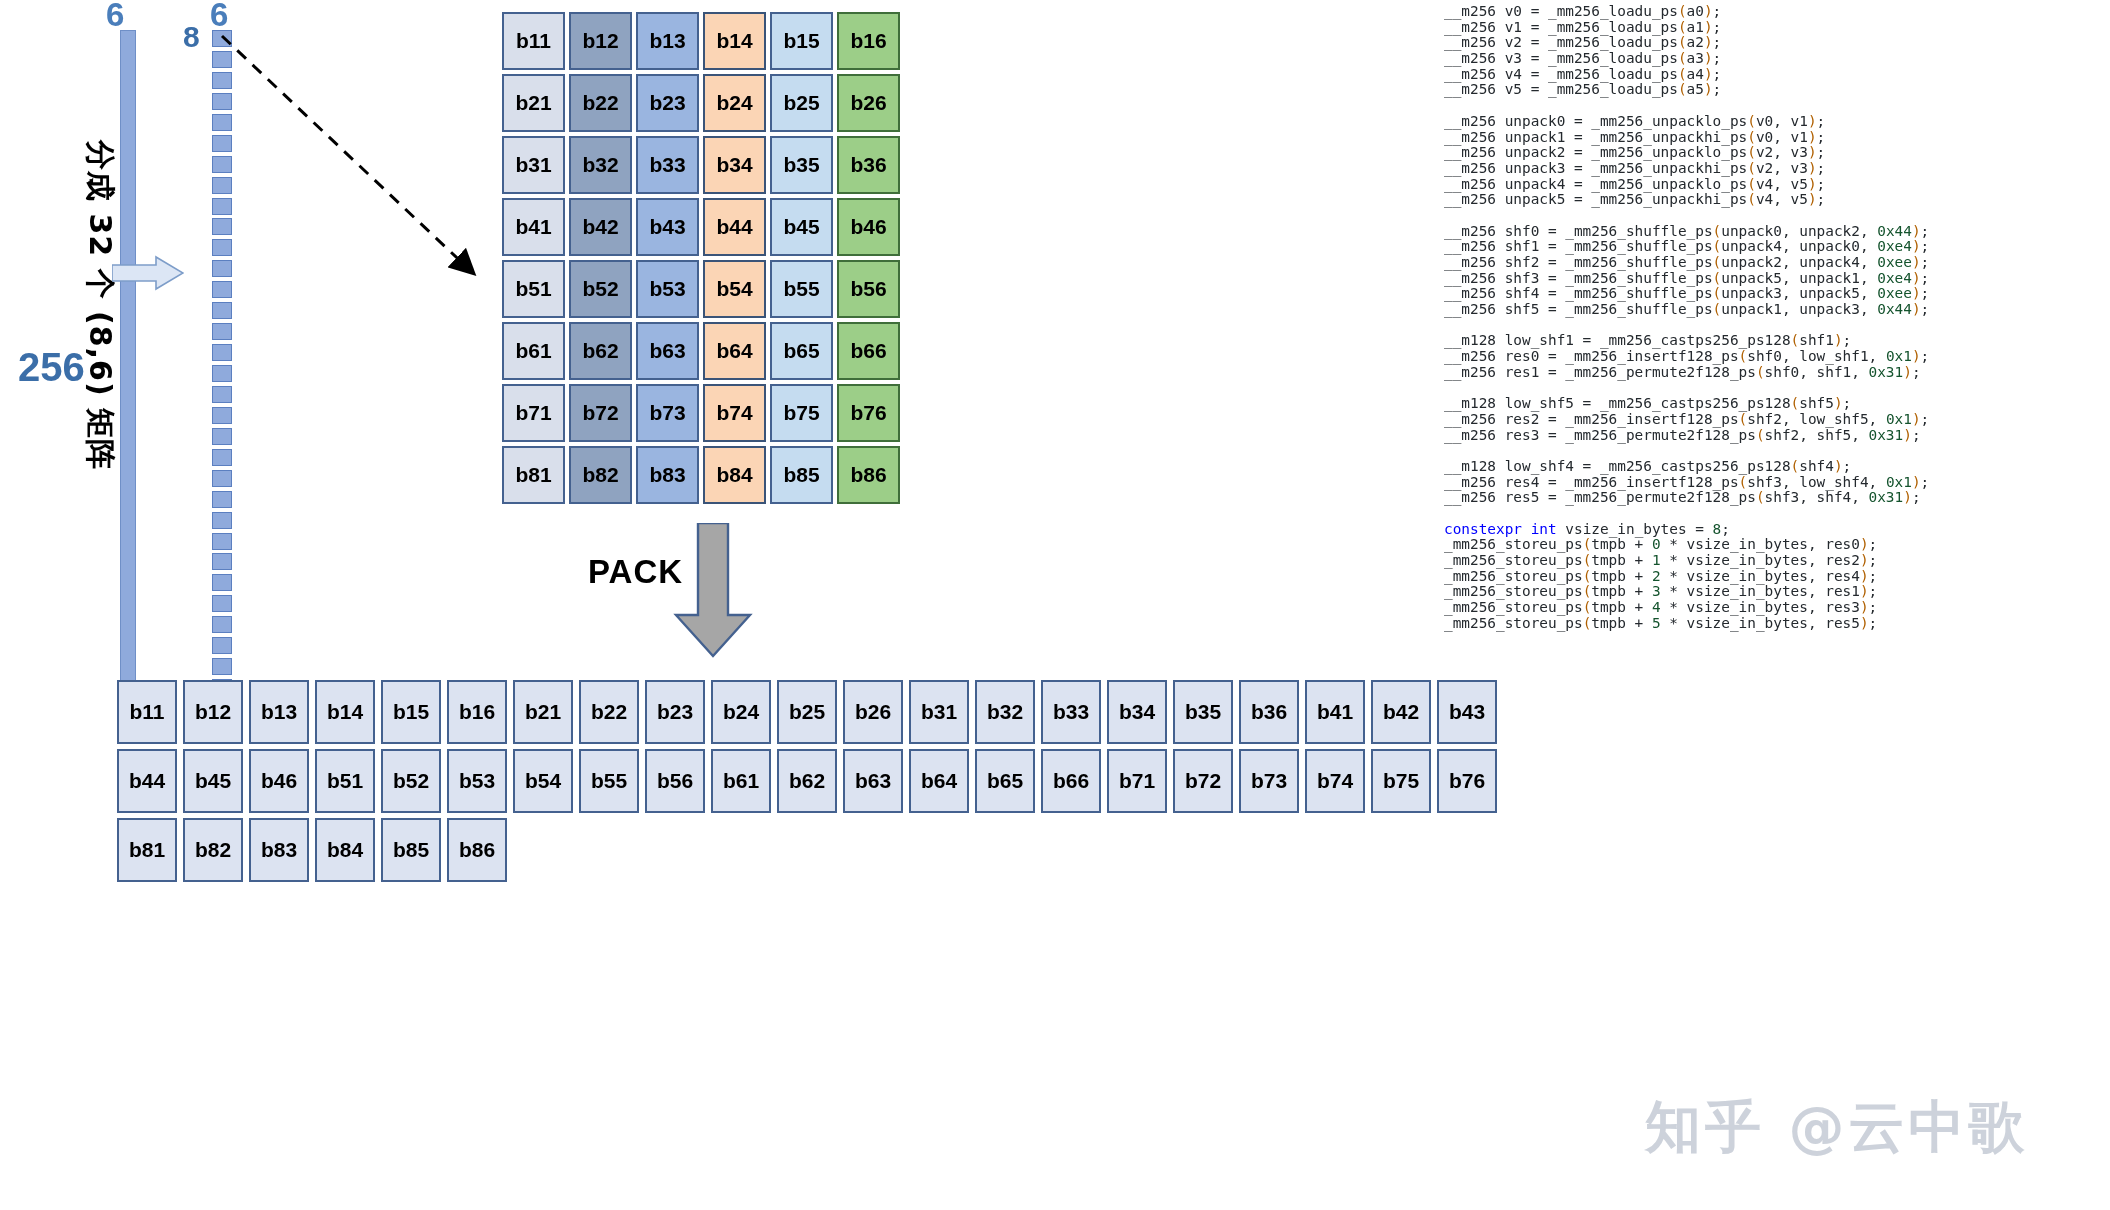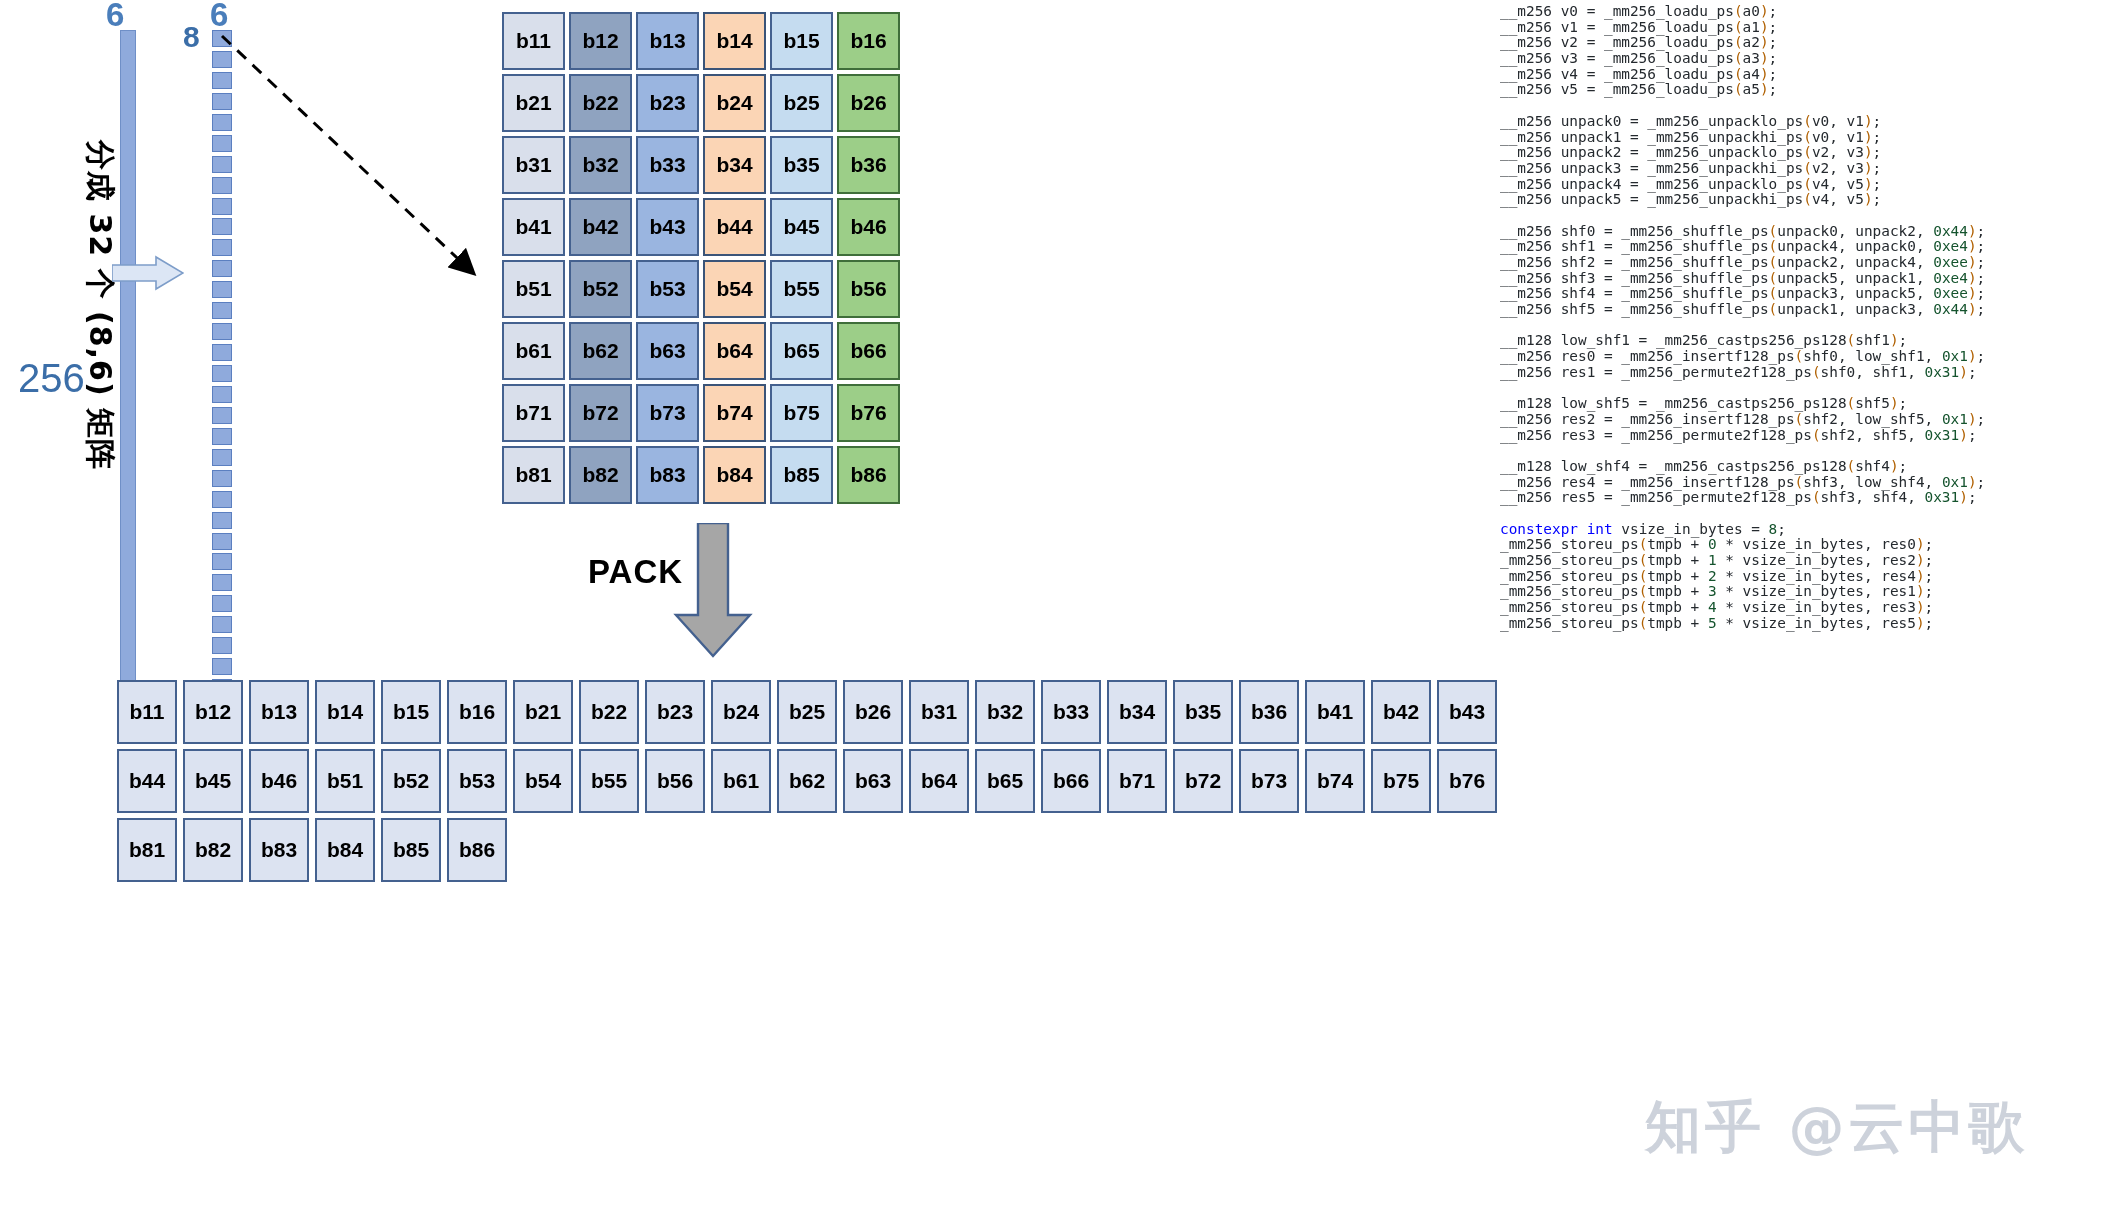--- a/index.html
+++ b/index.html
@@ -31,23 +31,23 @@
   #label-6-left {
     left: 106px;
     top: -4px;
     font-size: 33px;
     font-weight: bold;
     color: #4a7ebb;
     letter-spacing: 0px;
   }
   #label-256 {
     left: 18px;
-    top: 356px;
+    top: 345px;
     font-size: 40px;
-    font-weight: normal;
+    font-weight: bold;
     color: #3b6ea8;
   }
 
   
   #cn-caption {
     left: 120px;
     top: 140px;
     width: 330px;
     height: 40px;
     transform: rotate(90deg);
@@ -173,21 +173,21 @@
     display: flex;
     align-items: center;
     justify-content: center;
     font-size: 21px;
     font-weight: bold;
     color: #000000;
   }
 
   
   #code {
-    left: 1500px;
+    left: 1444px;
     top: 4px;
     width: 600px;
     font-family: "DejaVu Sans Mono", monospace;
     font-size: 14.4px;
     line-height: 15.7px;
     color: #24292e;
     white-space: pre;
   }
   #code .ln { height: 15.7px; }
   .kw    { color: #0000ff; }

